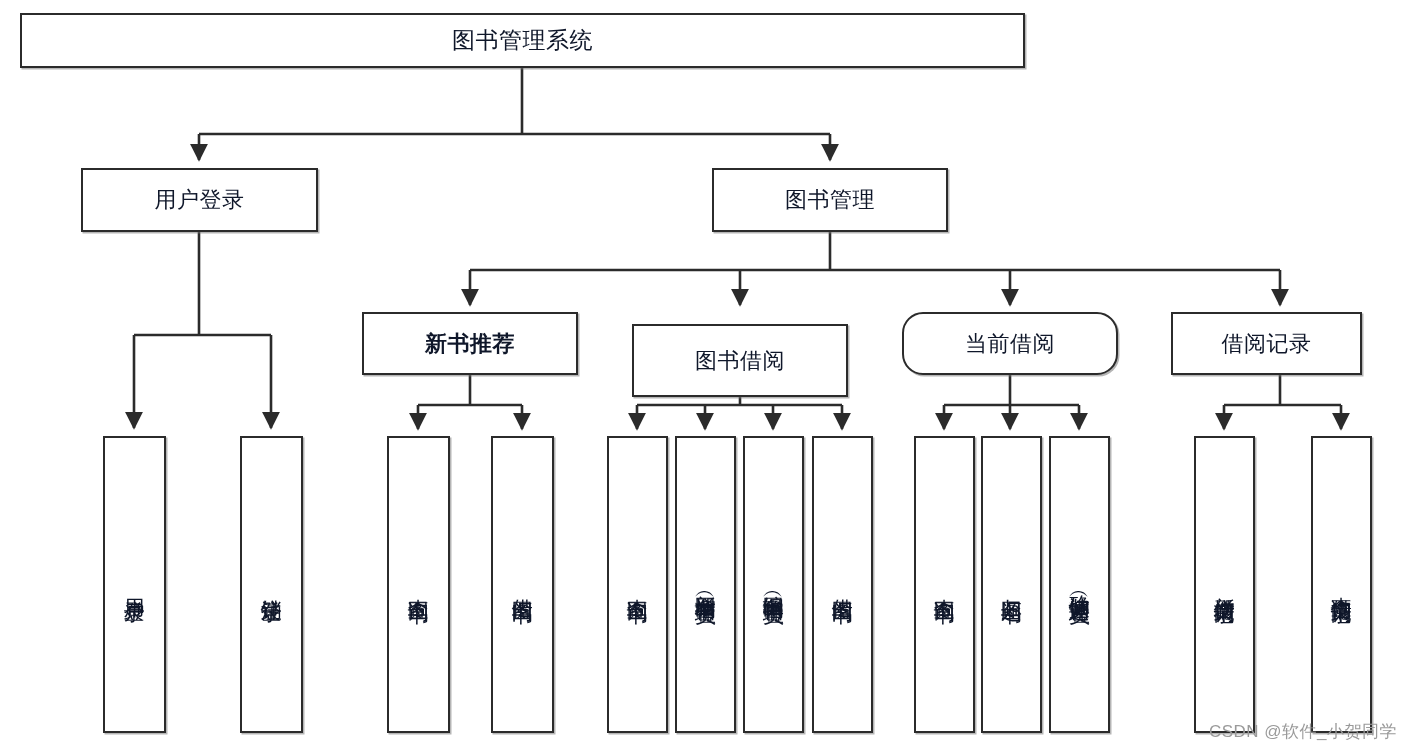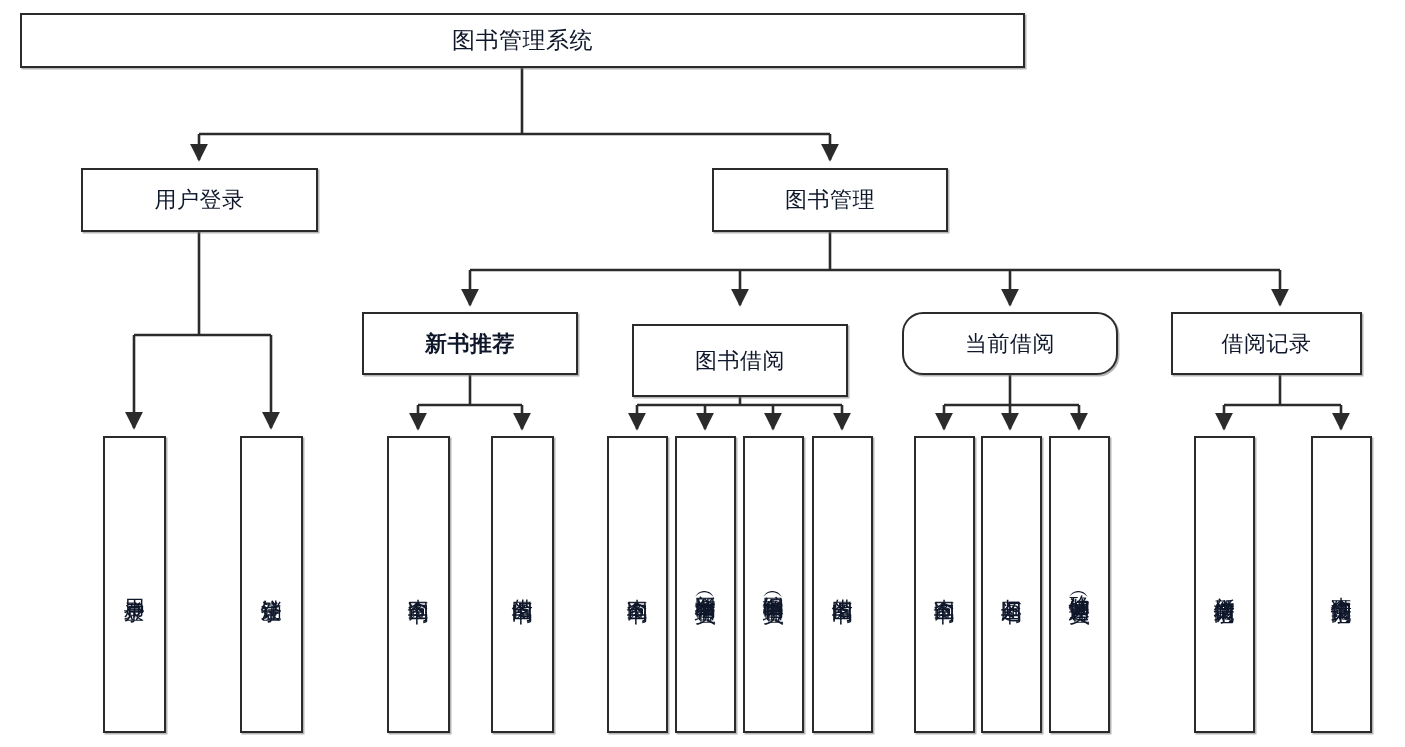--- a/index.html
+++ b/index.html
@@ -191,14 +191,15 @@
     <span class="node-label">确认归还（管理员）</span>
   </div>
 
   <div class="node vertical" style="left:1194px; top:436px; width:61px; height:297px;">
     <span class="node-label">新增借阅记录</span>
   </div>
   <div class="node vertical" style="left:1311px; top:436px; width:61px; height:297px;">
     <span class="node-label">查询借阅记录</span>
   </div>
 
+  <div id="watermark">CSDN @软件_小贺同学</div>
 
 </div>
 
 </body></html>

